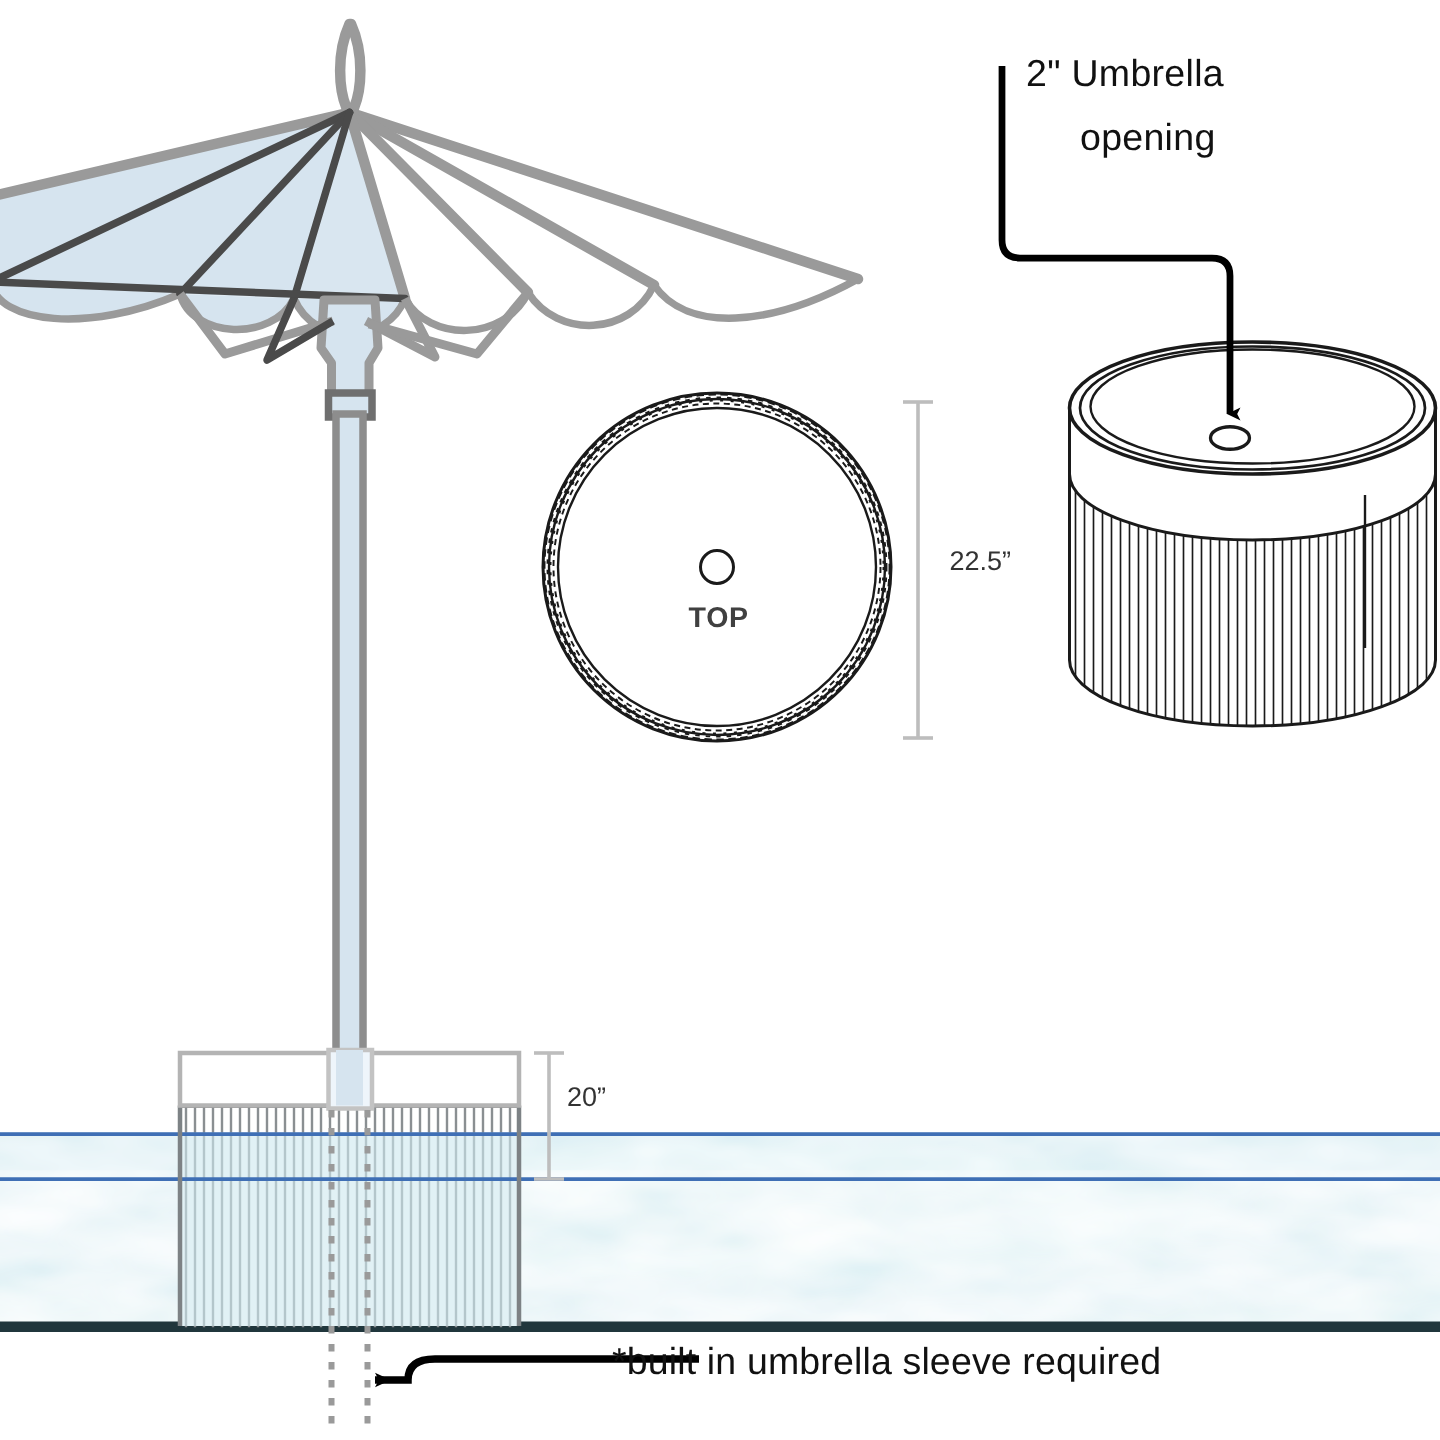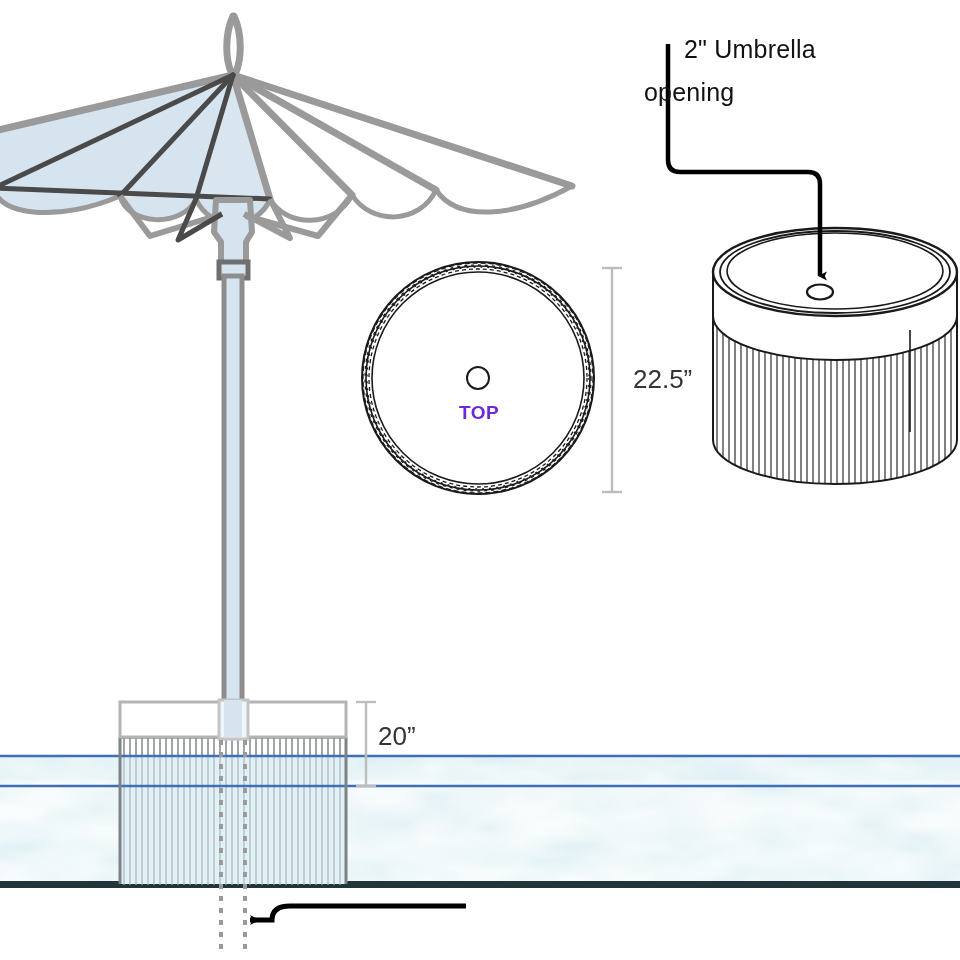--- a/index.html
+++ b/index.html
@@ -3,22 +3,22 @@
 <meta charset="utf-8">
 <title>Umbrella Base Spec Diagram</title>
 <style>
   html,body{margin:0;padding:0;background:#ffffff;}
   body{width:960px;height:960px;overflow:hidden;
        font-family:"Liberation Sans", sans-serif;}
   #stage{position:relative;width:960px;height:960px;background:#fff;}
   #stage svg{position:absolute;top:0;left:0;}
   .lbl{position:absolute;color:#111;white-space:pre;}
   .lbl-callout{font-size:25px;line-height:43px;letter-spacing:.2px;}
-  .lbl-dim{font-size:26px;color:#333;}
-  .lbl-top{font-size:19px;font-weight:bold;color:#6d28d9;letter-spacing:.5px;}
+  .lbl-dim{font-size:18px;color:#333;}
+  .lbl-top{font-size:19px;font-weight:bold;color:#404040;letter-spacing:.5px;}
   .lbl-note{font-size:25px;color:#111;letter-spacing:.1px;}
 </style>
 </head>
 <body>
 
 <div id="stage">
 
   <svg width="960" height="960" viewBox="0 0 960 960">
     <defs>
       <clipPath id="waterClip">
@@ -277,22 +277,23 @@
 
       <ellipse cx="820" cy="292" rx="13" ry="7.5" fill="#ffffff" stroke="#1a1a1a" stroke-width="2.2"></ellipse>
     </g>
 
     <path d="M668,44 L668,160 Q668,172 680,172 L808,172 Q820,172 820,184 L820,276" fill="none" stroke="#000" stroke-width="4.5" stroke-linecap="butt" marker-end="url(#arrowDown)"></path>
 
     <path d="M466,906 L290,906 Q272,906 272,920 L250,920" fill="none" stroke="#000" stroke-width="5" stroke-linecap="butt" marker-end="url(#arrowLeft)"></path>
   </svg>
 
   <div class="lbl lbl-callout" style="left:684px;top:28px;">2" Umbrella</div>
-  <div class="lbl lbl-callout" style="left:644px;top:71px;text-align:right;">opening</div>
+  <div class="lbl lbl-callout" style="left:720px;top:71px;text-align:right;">opening</div>
 
   <div class="lbl lbl-dim" style="left:633px;top:364px;">22.5”</div>
 
   <div class="lbl lbl-dim" style="left:378px;top:721px;">20”</div>
 
   <div class="lbl lbl-top" style="left:459px;top:402px;">TOP</div>
 
+  <div class="lbl lbl-note" style="left:408px;top:894px;">*built in umbrella sleeve required</div>
 
 </div>
 
 </body></html>

